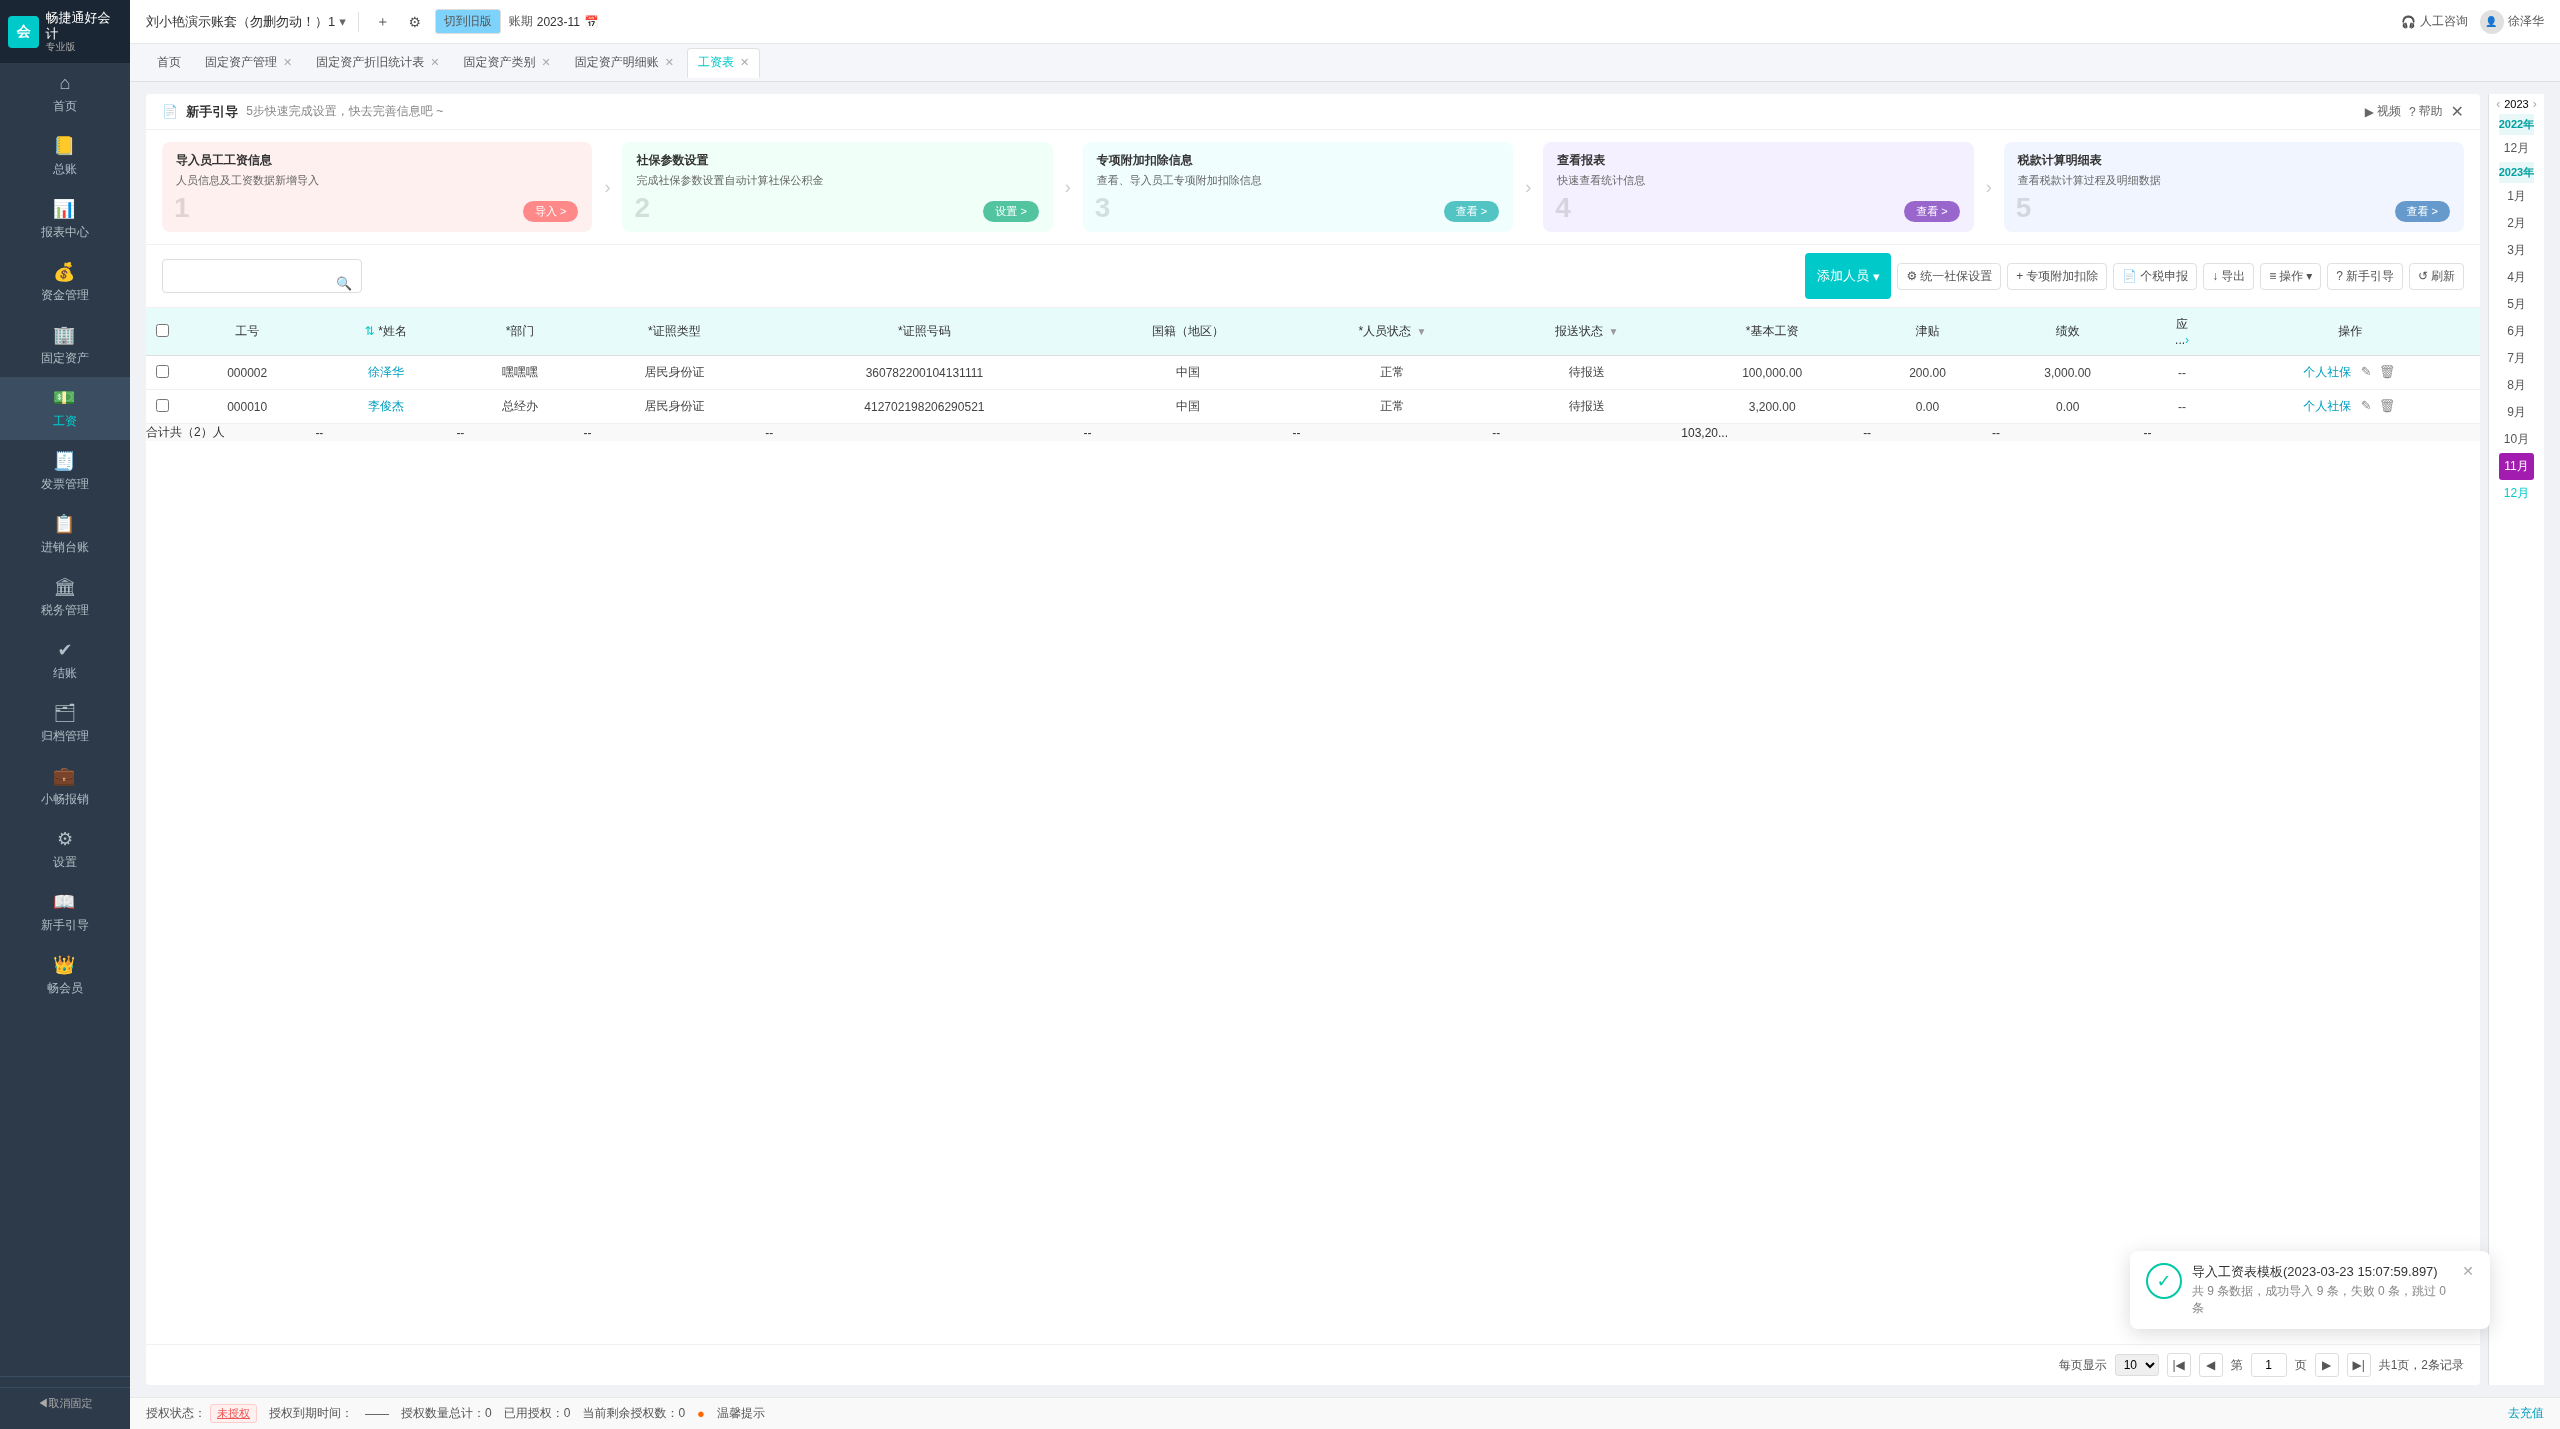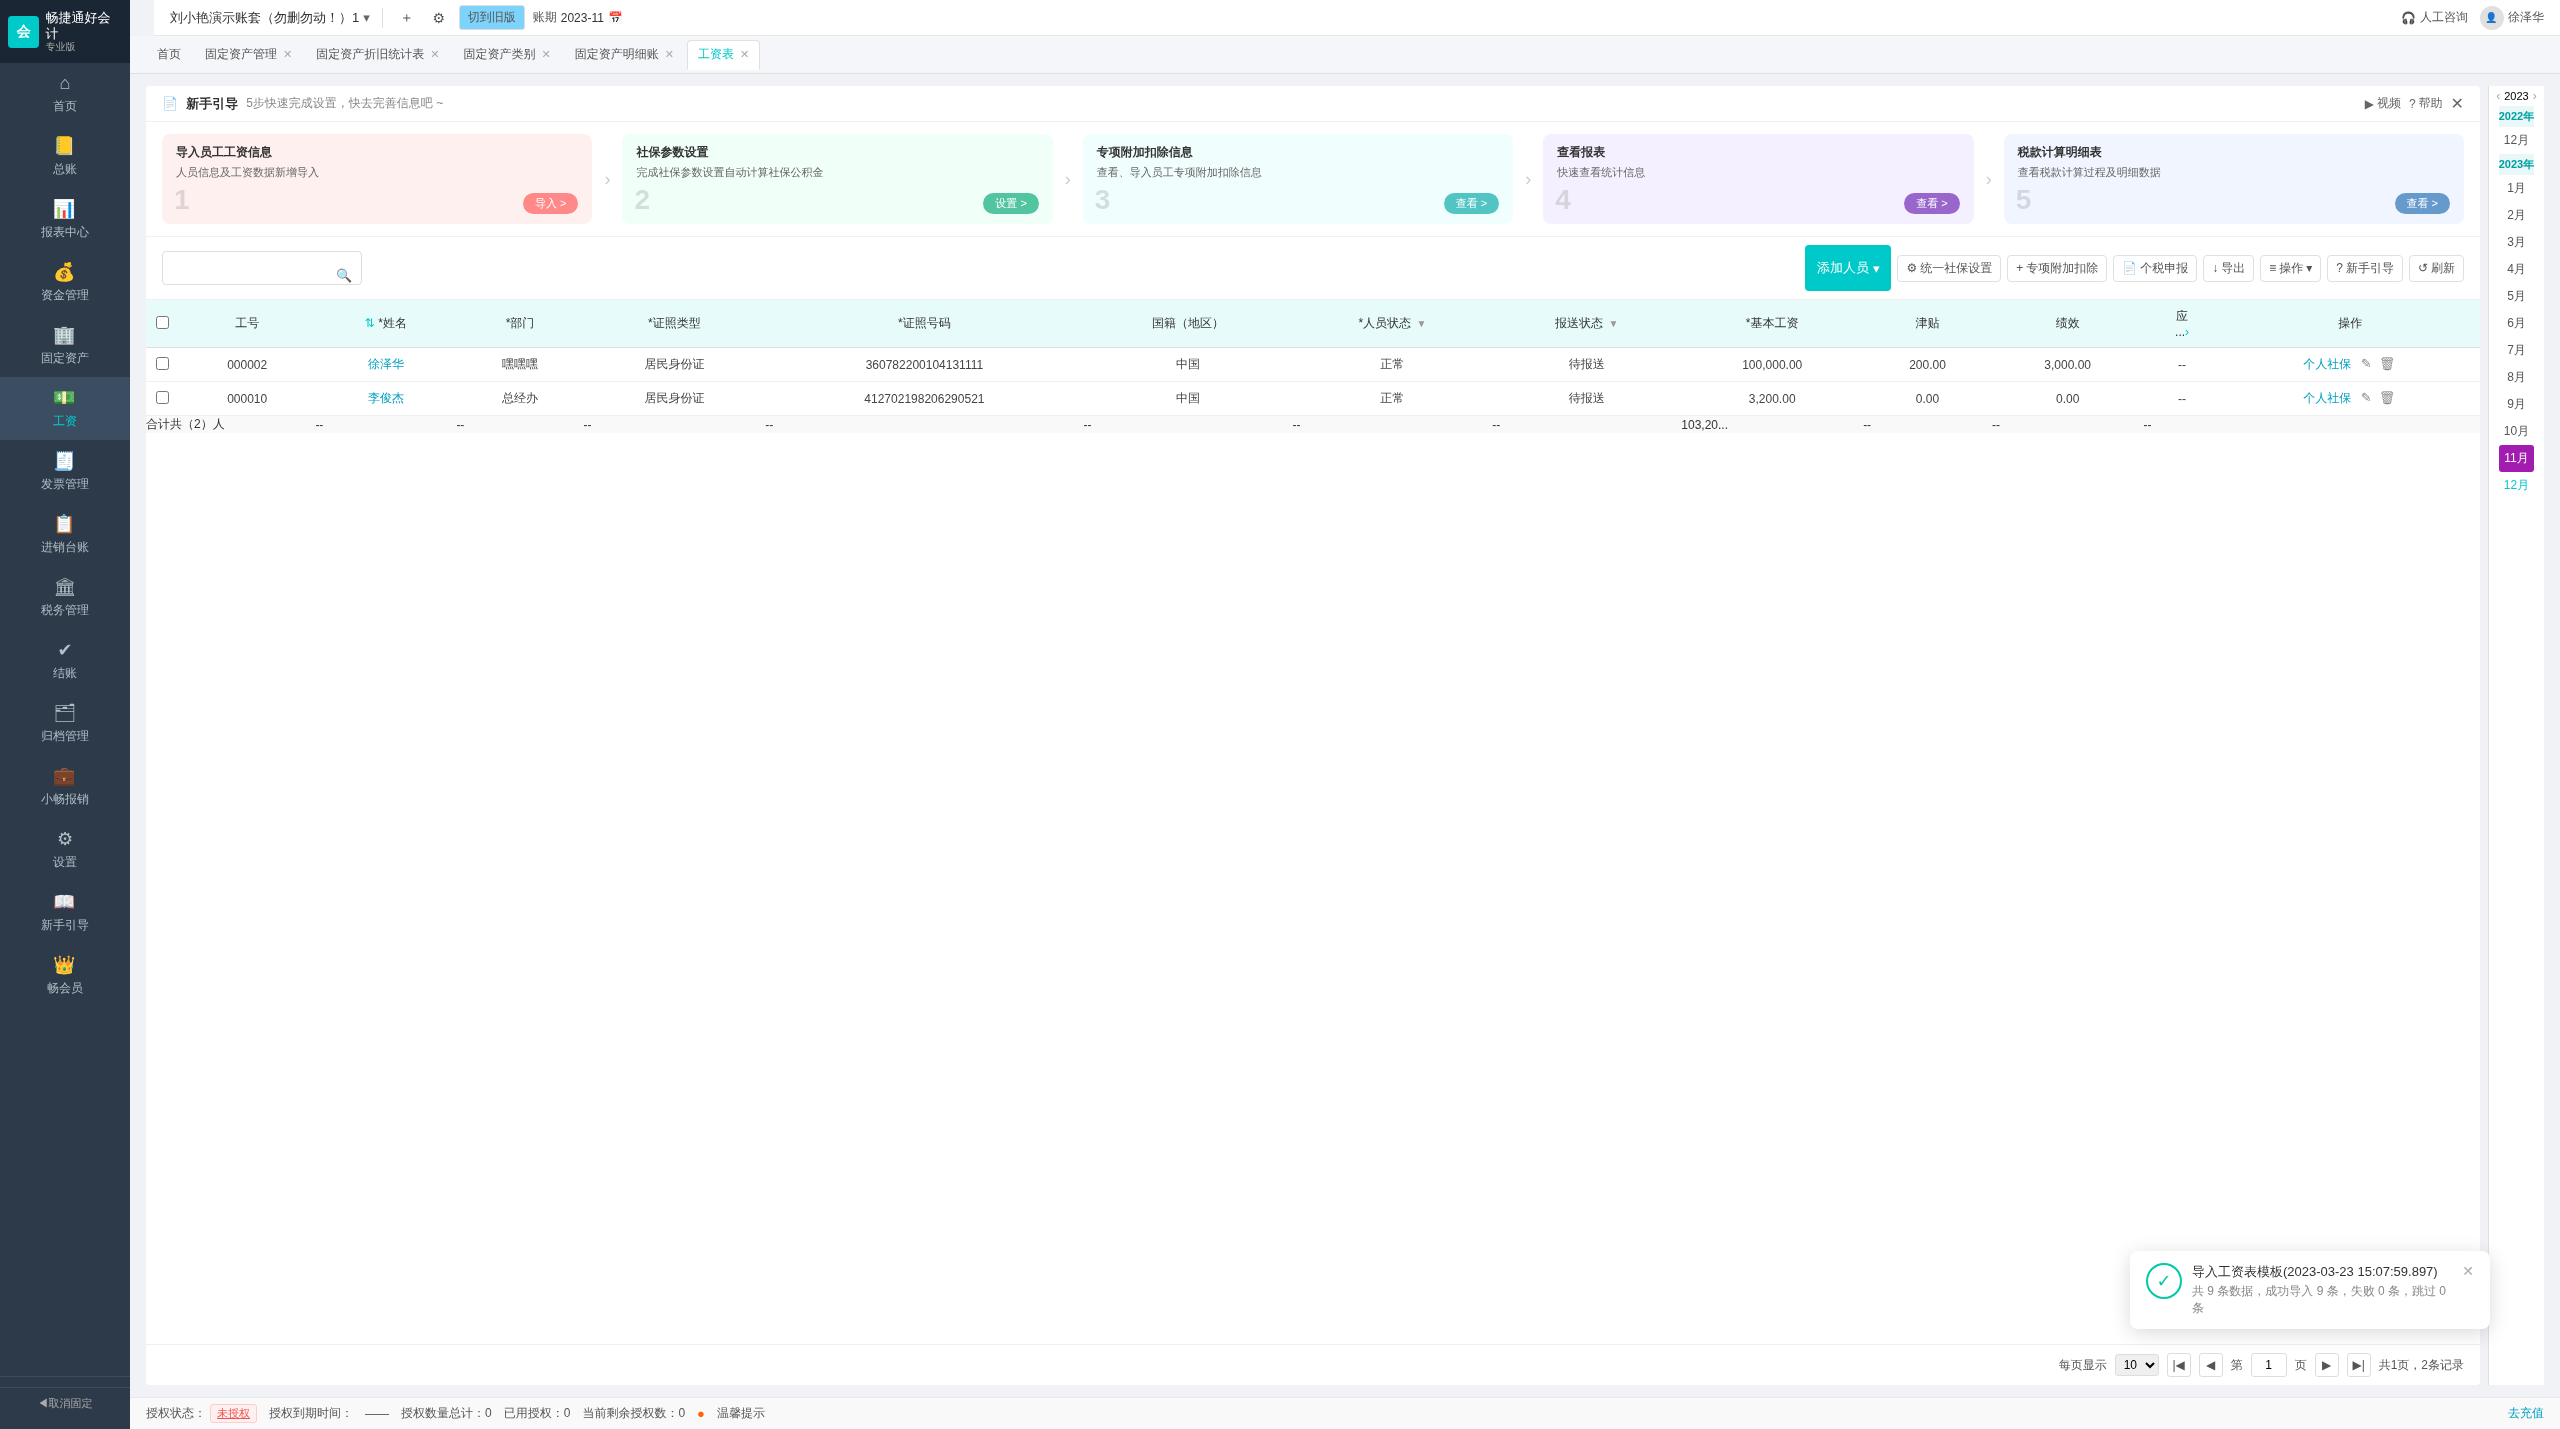--- a/index.html
+++ b/index.html
@@ -71,26 +71,25 @@
       display: flex;
       flex-direction: column;
       overflow: hidden;
     }
 
     
     .topbar {
       background: #fff;
       border-bottom: 1px solid #e8e8e8;
       padding: 0 16px;
-      height: 36px;
+      height: 44px;
       display: flex;
       align-items: center;
       gap: 8px;
       flex-shrink: 0;
-      margin-left: 24px;
     }
     .topbar-account {
       display: flex;
       align-items: center;
       gap: 4px;
       font-size: 13px;
       color: #333;
     }
     .topbar-account .dropdown-icon { color: #666; cursor: pointer; }
     .topbar-divider { width: 1px; height: 20px; background: #e0e0e0; margin: 0 4px; }

